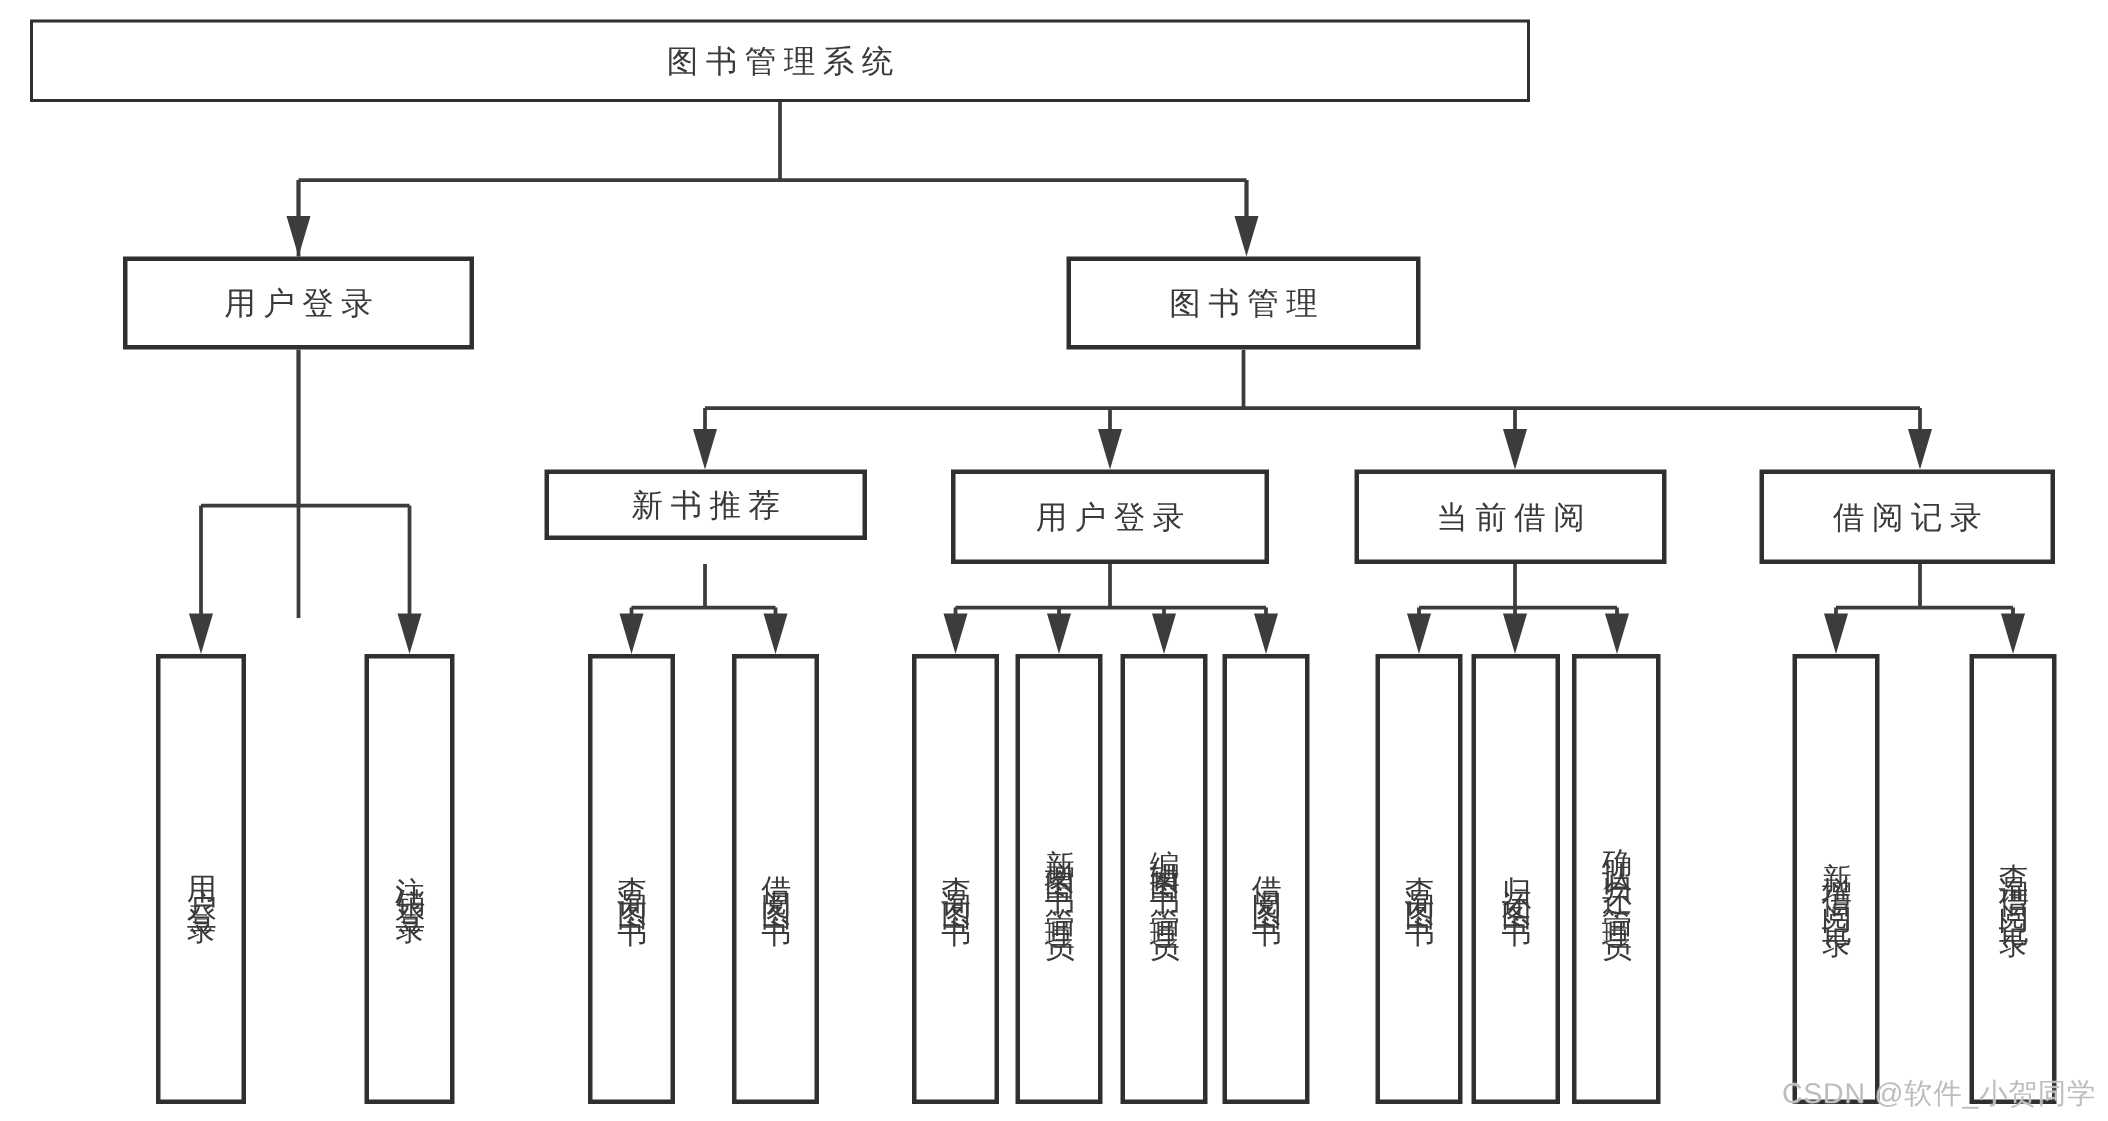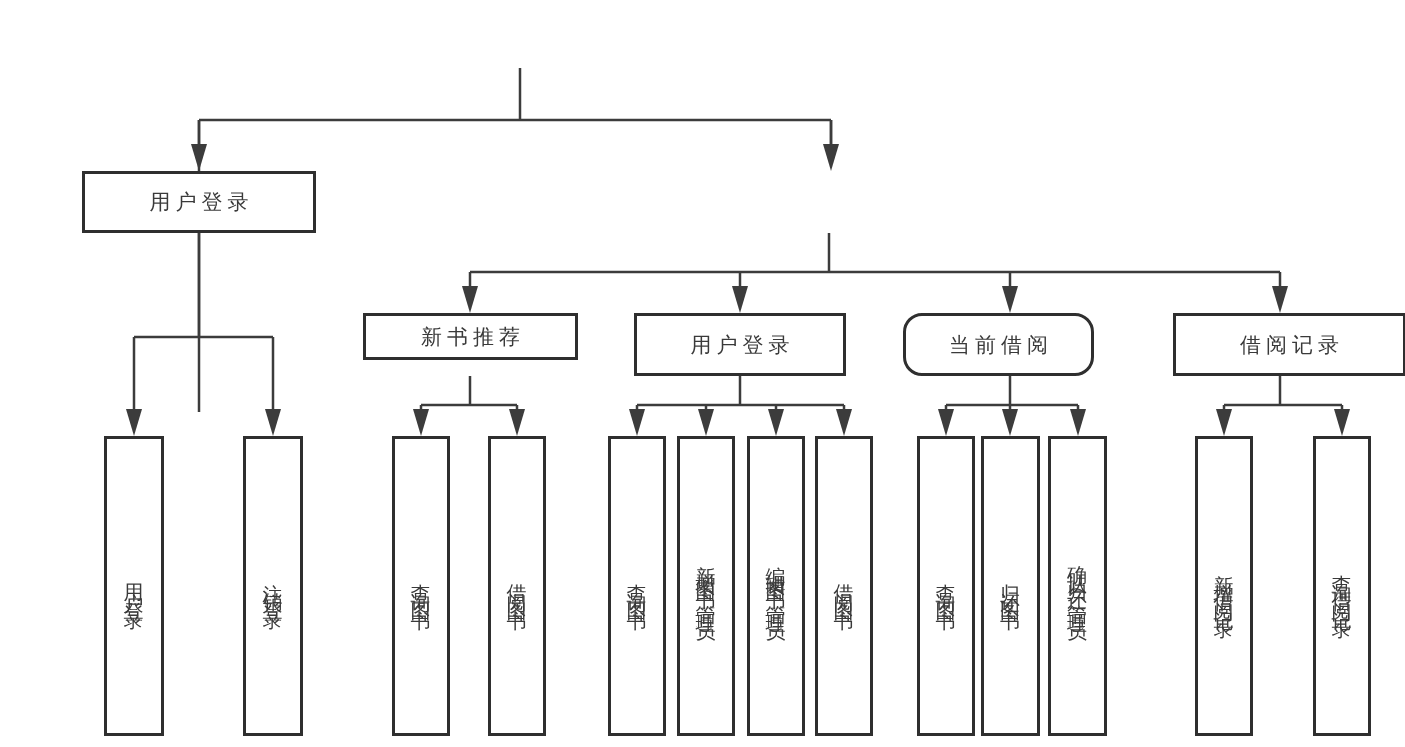--- a/index.html
+++ b/index.html
@@ -114,35 +114,41 @@
       <polygon points="768,409 784,409 776,436"></polygon>
       <polygon points="836,409 852,409 844,436"></polygon>
       <polygon points="938,409 954,409 946,436"></polygon>
       <polygon points="1002,409 1018,409 1010,436"></polygon>
       <polygon points="1070,409 1086,409 1078,436"></polygon>
       <polygon points="1216,409 1232,409 1224,436"></polygon>
       <polygon points="1334,409 1350,409 1342,436"></polygon>
     </g>
   </svg>
 
+  <div class="hnode root" style="left:20px; top:13px; width:1000px; height:55px;">
+    <span>图书管理系统</span>
+  </div>
 
   <div class="hnode" style="left:82px; top:171px; width:234px; height:62px;">
     <span>用户登录</span>
+  </div>
+  <div class="hnode" style="left:711px; top:171px; width:236px; height:62px;">
+    <span>图书管理</span>
   </div>
 
   <div class="hnode" style="left:363px; top:313px; width:215px; height:47px;">
     <span>新书推荐</span>
   </div>
   <div class="hnode" style="left:634px; top:313px; width:212px; height:63px;">
     <span>用户登录</span>
   </div>
-  <div class="hnode" style="left:903px; top:313px; width:191px; height:63px;border-radius:19px;">
+  <div class="hnode" style="left:903px; top:313px; width:208px; height:63px;">
     <span>当前借阅</span>
   </div>
-  <div class="hnode" style="left:1173px; top:313px; width:233px; height:63px;">
+  <div class="hnode" style="left:1173px; top:313px; width:197px; height:63px;">
     <span>借阅记录</span>
   </div>
 
   <div class="vnode" style="left:104px; top:436px; width:60px; height:300px;">
     <span class="vtext">用户登录</span>
   </div>
   <div class="vnode" style="left:243px; top:436px; width:60px; height:300px;">
     <span class="vtext">注销登录</span>
   </div>
 
@@ -176,14 +182,15 @@
     <span class="vtext" style="letter-spacing:8px;">确认归还（管理员）</span>
   </div>
 
   <div class="vnode" style="left:1195px; top:436px; width:58px; height:300px;">
     <span class="vtext">新增借阅记录</span>
   </div>
   <div class="vnode" style="left:1313px; top:436px; width:58px; height:300px;">
     <span class="vtext">查询借阅记录</span>
   </div>
 
+  <div id="watermark">CSDN @软件_小贺同学</div>
 
 </div>
 
 </body></html>

